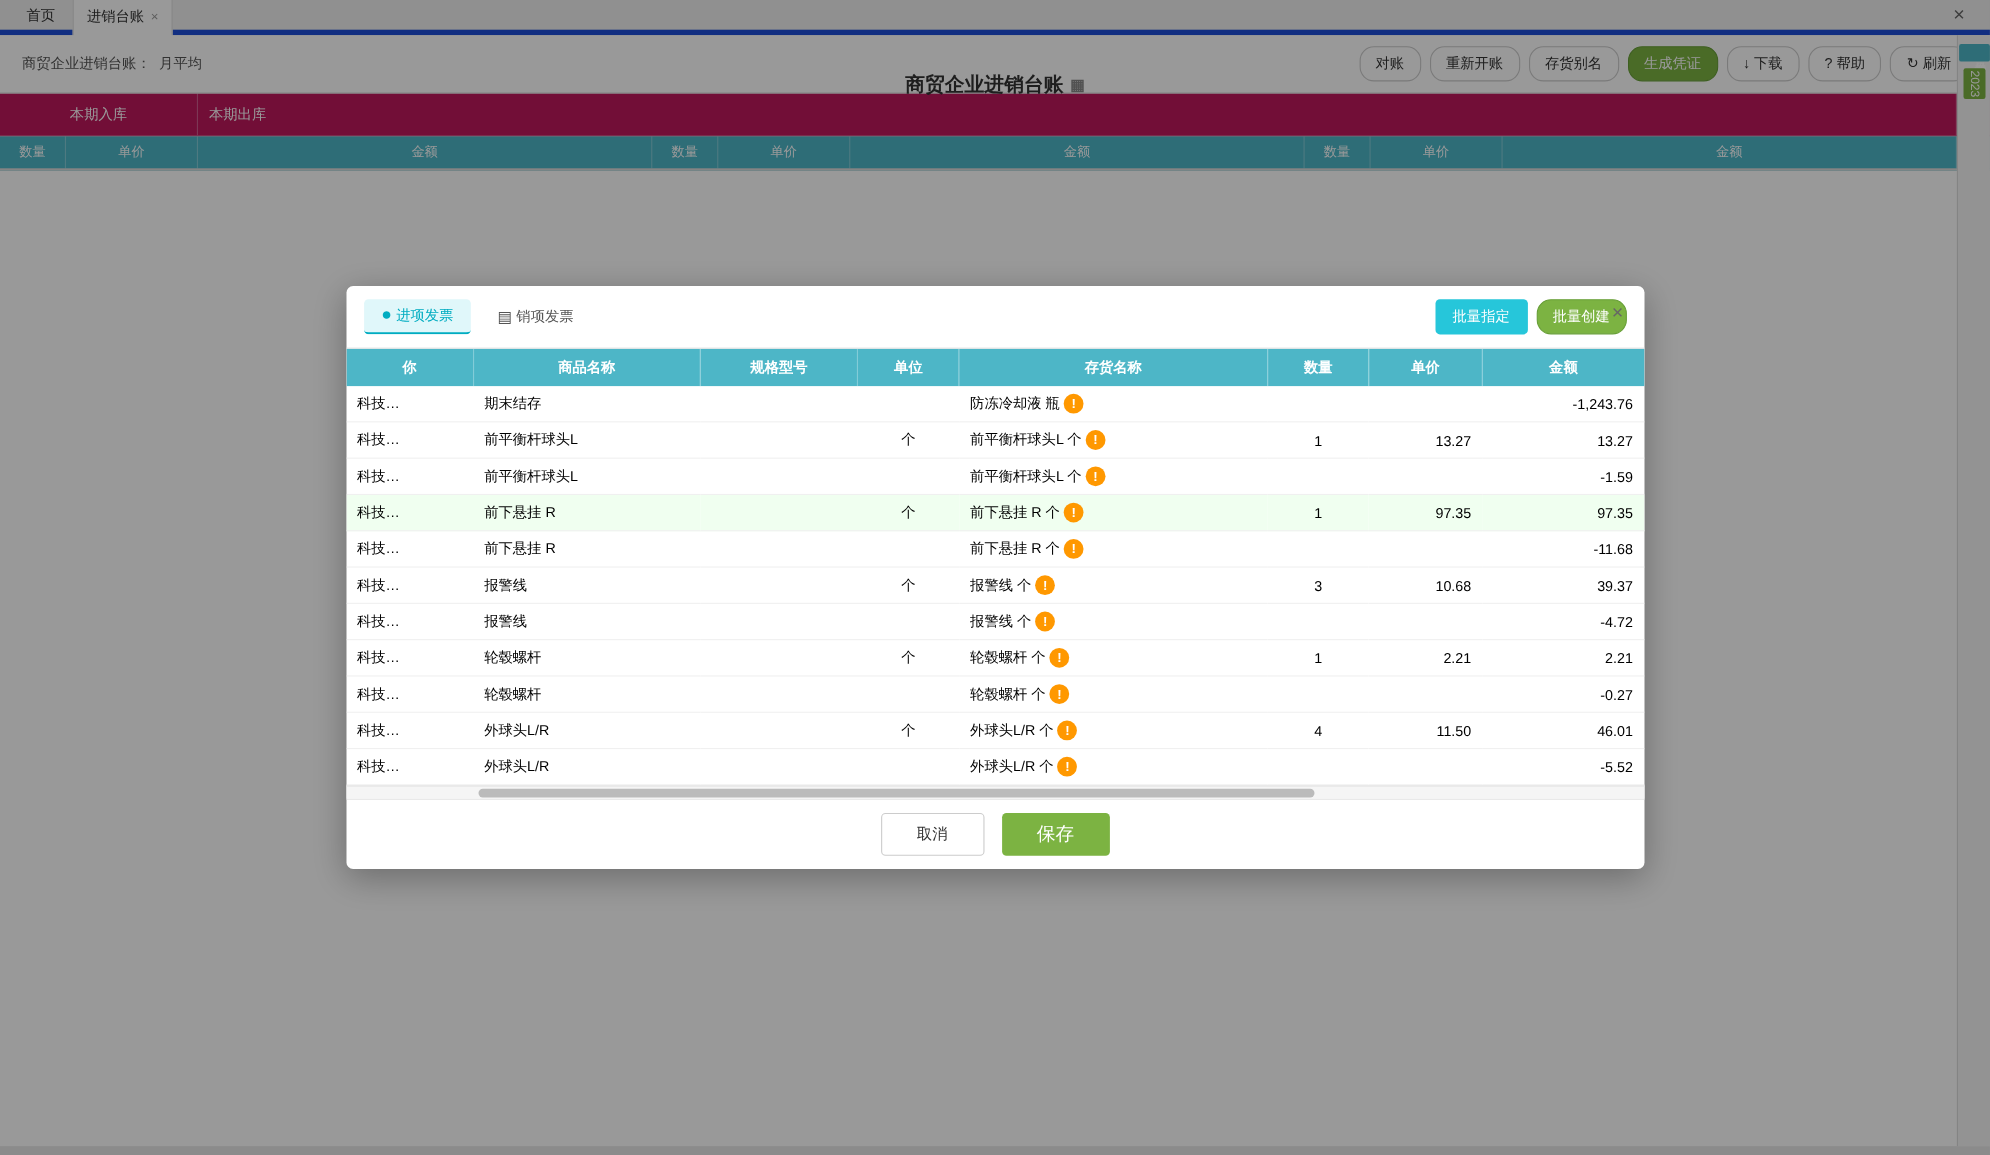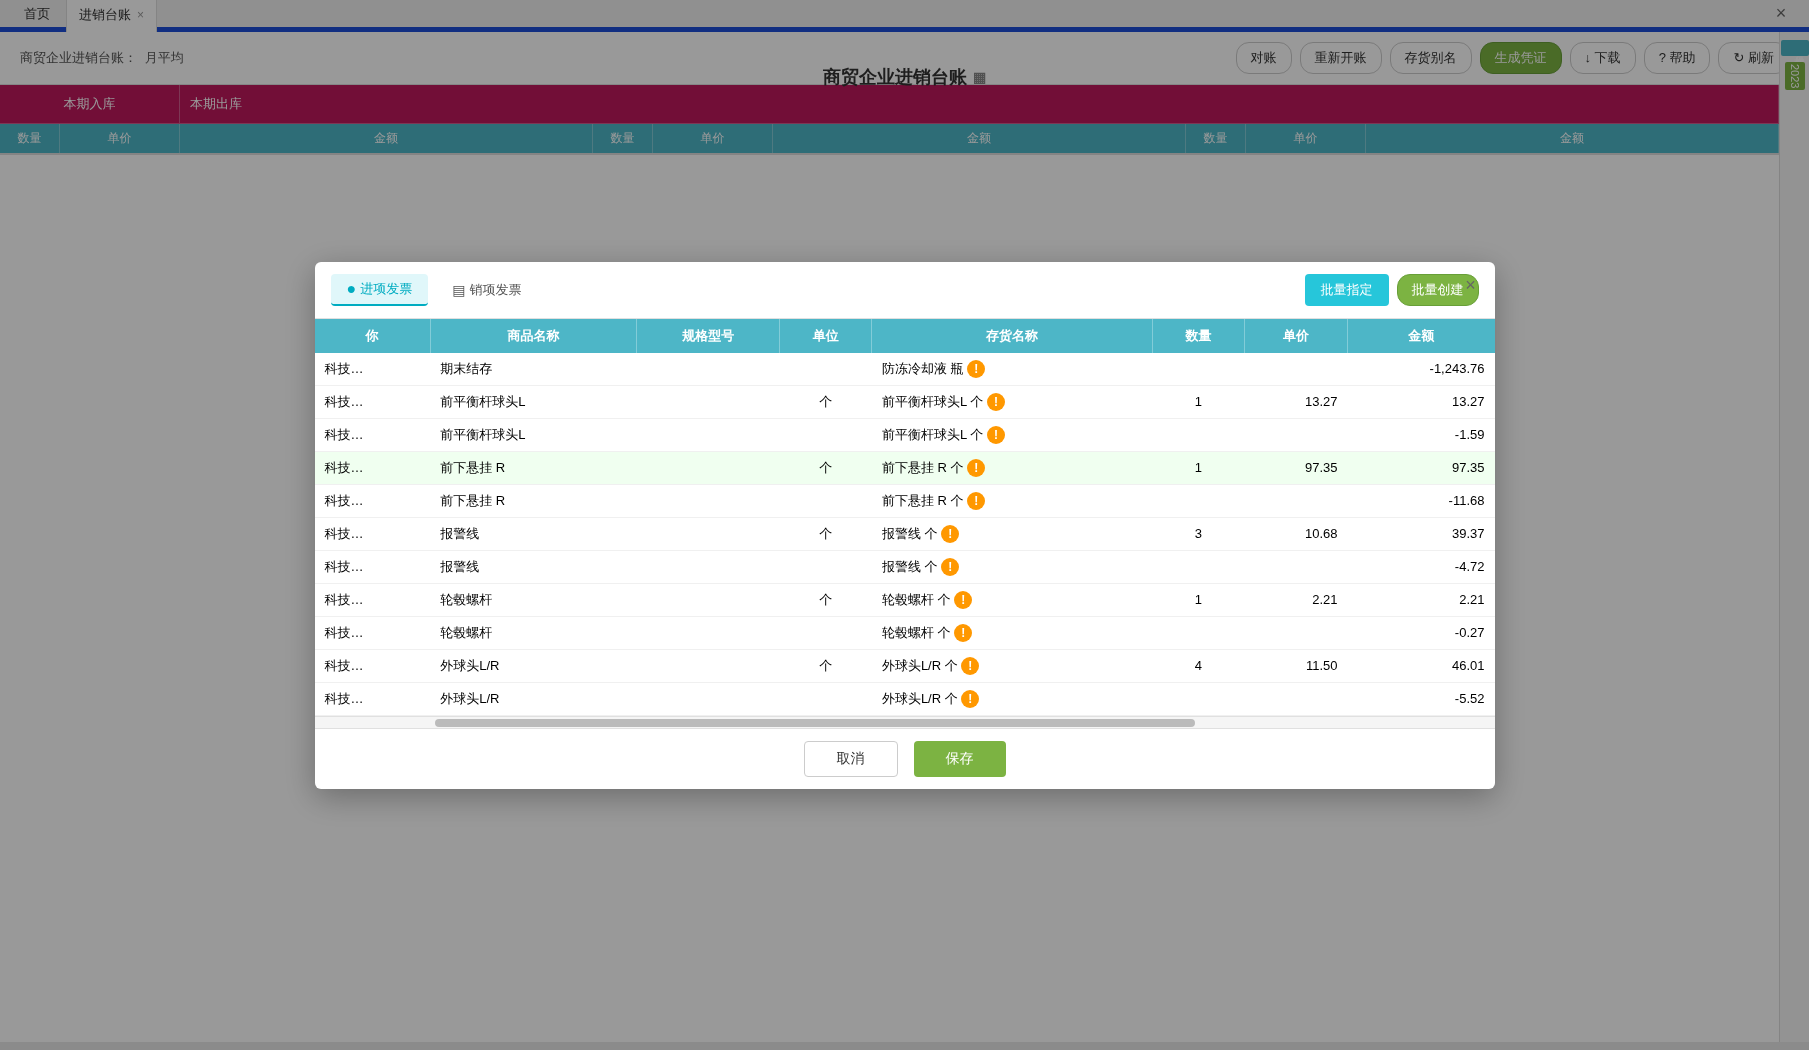--- a/index.html
+++ b/index.html
@@ -54,21 +54,21 @@
     .dialog-table th:last-child { border-right: none; }
     .dialog-table td { padding: 7px 10px; border-bottom: 1px solid #f0f0f0; font-size: 13px; text-align: center; }
     .dialog-table tr.highlighted td { background: #f0fff0; }
     .dialog-table td.left { text-align: left; }
     .dialog-table td.right { text-align: right; }
     .warn-icon { display: inline-block; width: 18px; height: 18px; border-radius: 50%; background: #ff9800; color: #fff; font-size: 12px; font-weight: bold; text-align: center; line-height: 18px; }
 
     
     .dialog-footer { padding: 12px 16px; border-top: 1px solid #e0e0e0; display: flex; justify-content: center; gap: 16px; }
     .btn-cancel { padding: 8px 32px; border: 1px solid #ccc; background: #fff; border-radius: 4px; cursor: pointer; font-size: 14px; color: #333; }
-    .btn-save { padding: 8px 32px; border: none; background: #7cb342; color: #fff; border-radius: 4px; cursor: pointer; font-size: 14px; }
+    .btn-save { padding: 8px 32px; border: none; background: #7cb342; color: #fff; border-radius: 4px; cursor: pointer; font-size: 17px; }
 
     
     .dialog-table-wrap::-webkit-scrollbar { height: 8px; width: 8px; }
     .dialog-table-wrap::-webkit-scrollbar-track { background: #f0f0f0; }
     .dialog-table-wrap::-webkit-scrollbar-thumb { background: #bbb; border-radius: 4px; }
   </style>
 </head>
 <body>
 
 <div class="tab-bar">

